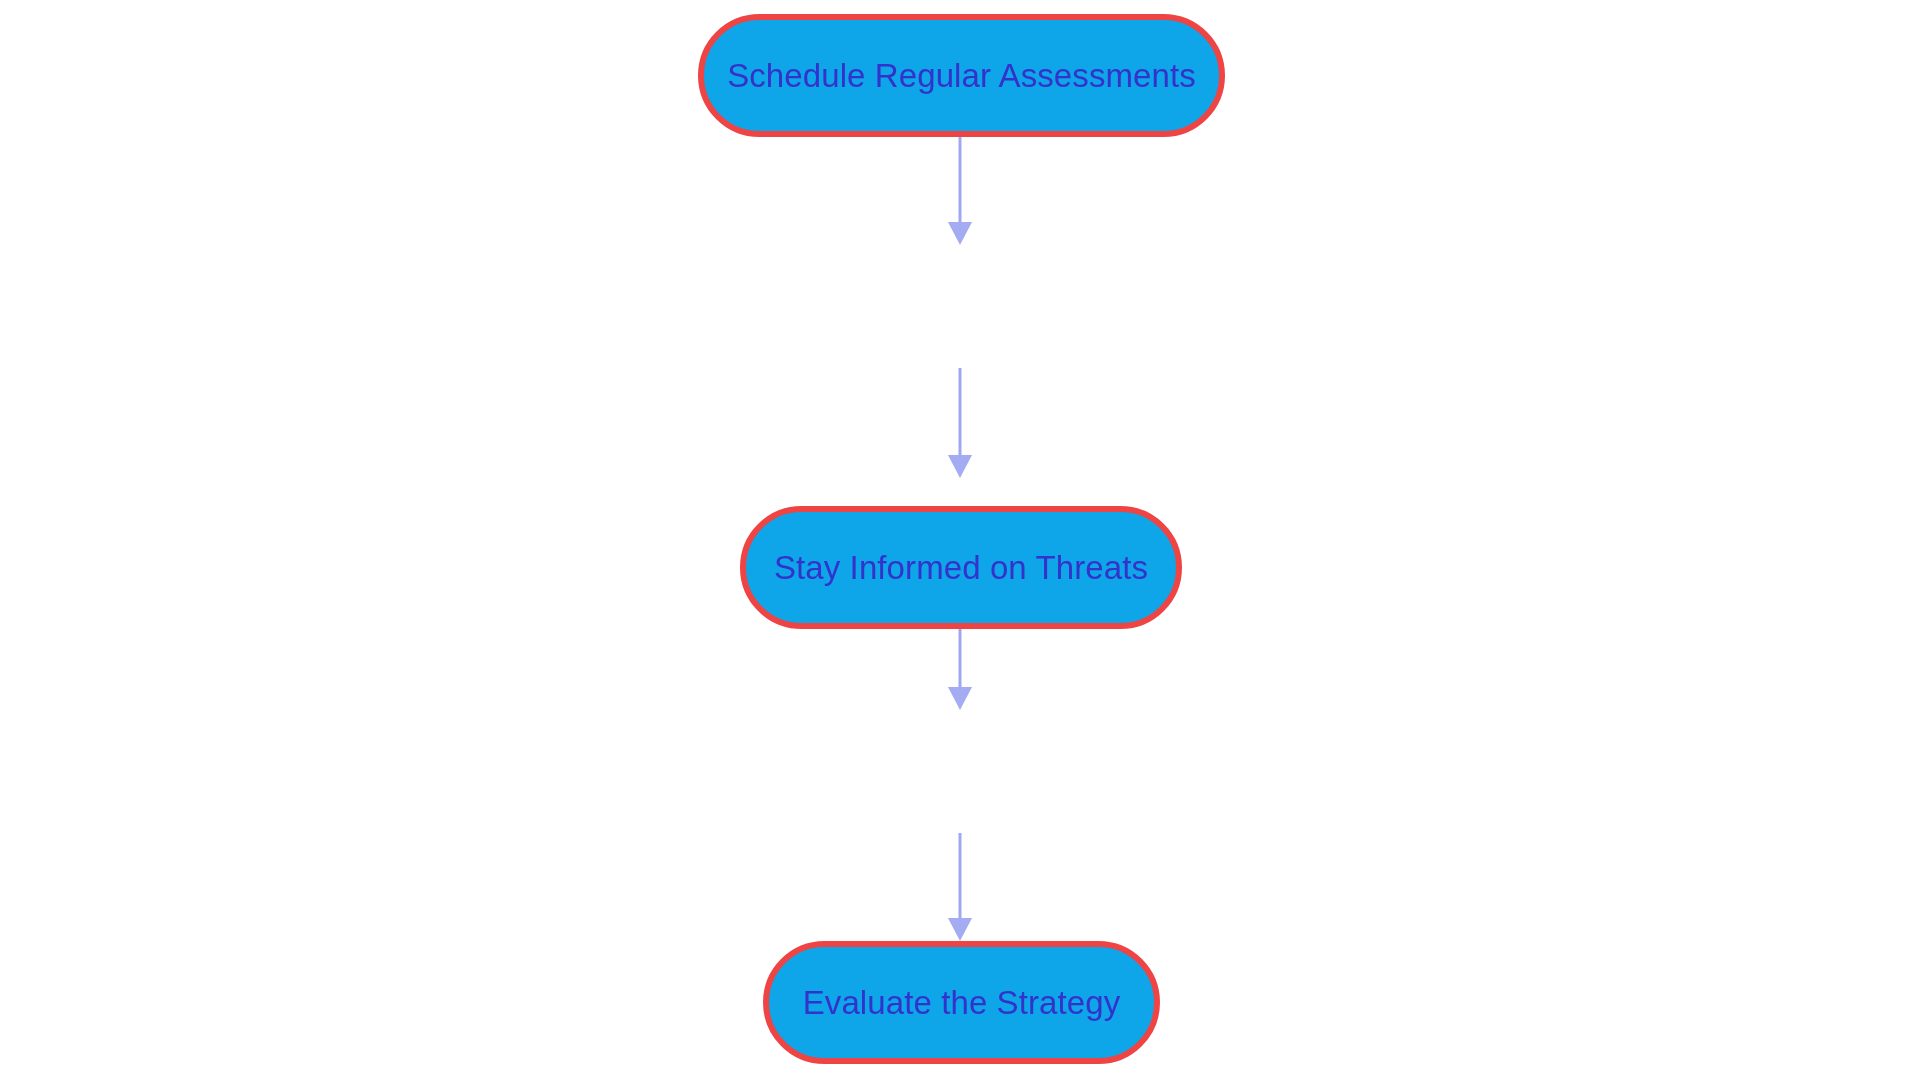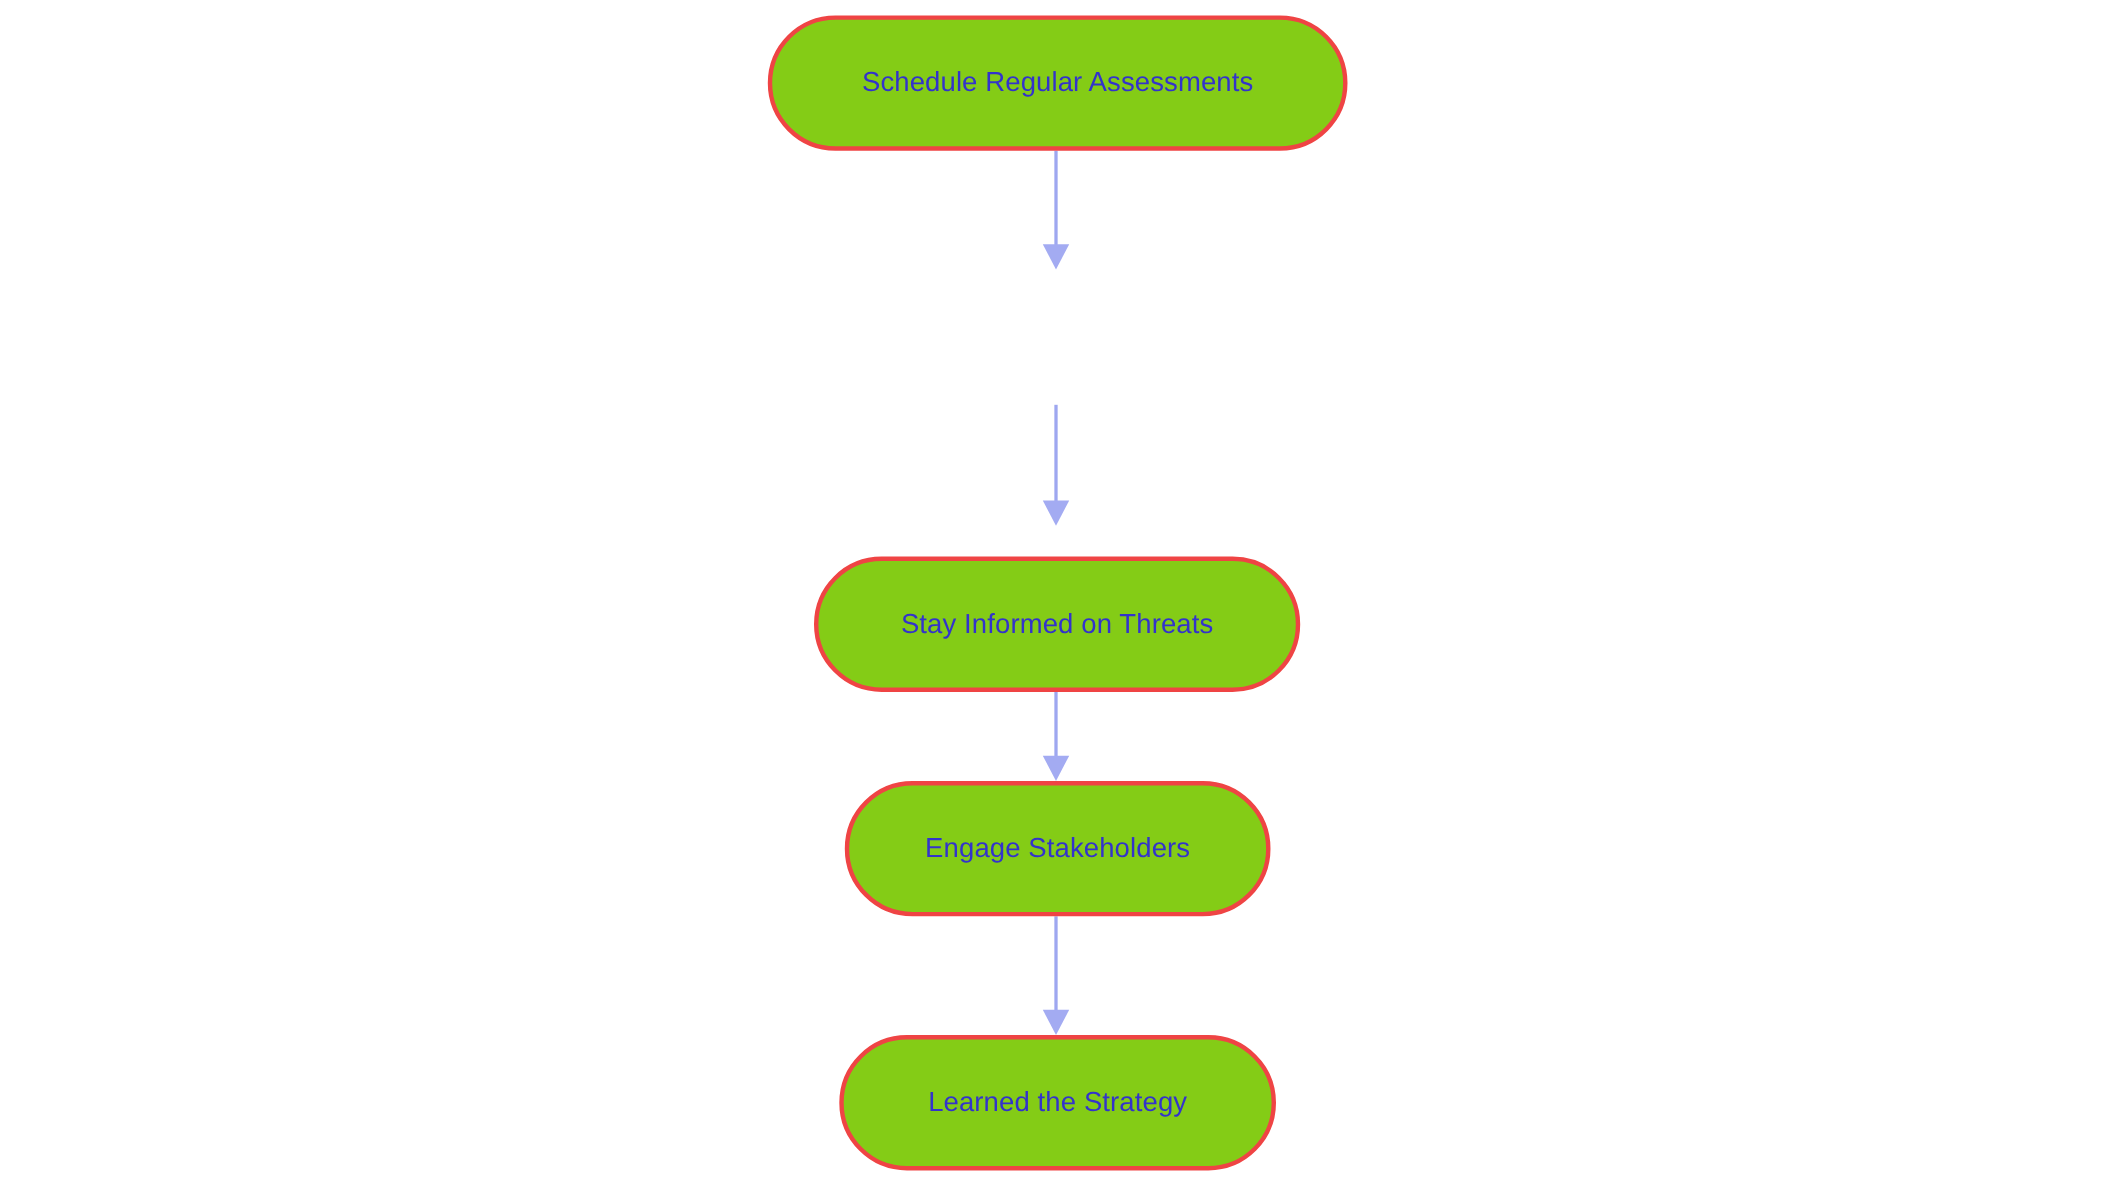--- a/index.html
+++ b/index.html
@@ -27,28 +27,28 @@
     left: 0;
     top: 0;
     width: 1920px;
     height: 1083px;
     pointer-events: none;
   }
 
   .node {
     position: absolute;
     box-sizing: border-box;
-    background: #84cc16;
-    border: 4px solid #ef4444;
+    background: #0ea5e9;
+    border: 6px solid #ef4444;
     border-radius: 9999px;
     display: flex;
     align-items: center;
     justify-content: center;
     color: #3333cc;
-    font-size: 25px;
+    font-size: 33px;
     font-weight: 400;
     letter-spacing: 0.1px;
     white-space: nowrap;
     line-height: 1;
   }
 
   .node-label {
     display: block;
     color: #3333cc;
   }
@@ -100,21 +100,18 @@
 
   <div class="node" id="node-schedule-regular-assessments">
     <span class="node-label">Schedule Regular Assessments</span>
   </div>
 
 
   <div class="node" id="node-stay-informed-on-threats">
     <span class="node-label">Stay Informed on Threats</span>
   </div>
 
-  <div class="node" id="node-engage-stakeholders">
-    <span class="node-label">Engage Stakeholders</span>
-  </div>
 
   <div class="node" id="node-evaluate-the-strategy">
-    <span class="node-label">Learned the Strategy</span>
+    <span class="node-label">Evaluate the Strategy</span>
   </div>
 
 </div>
 
 </body></html>

